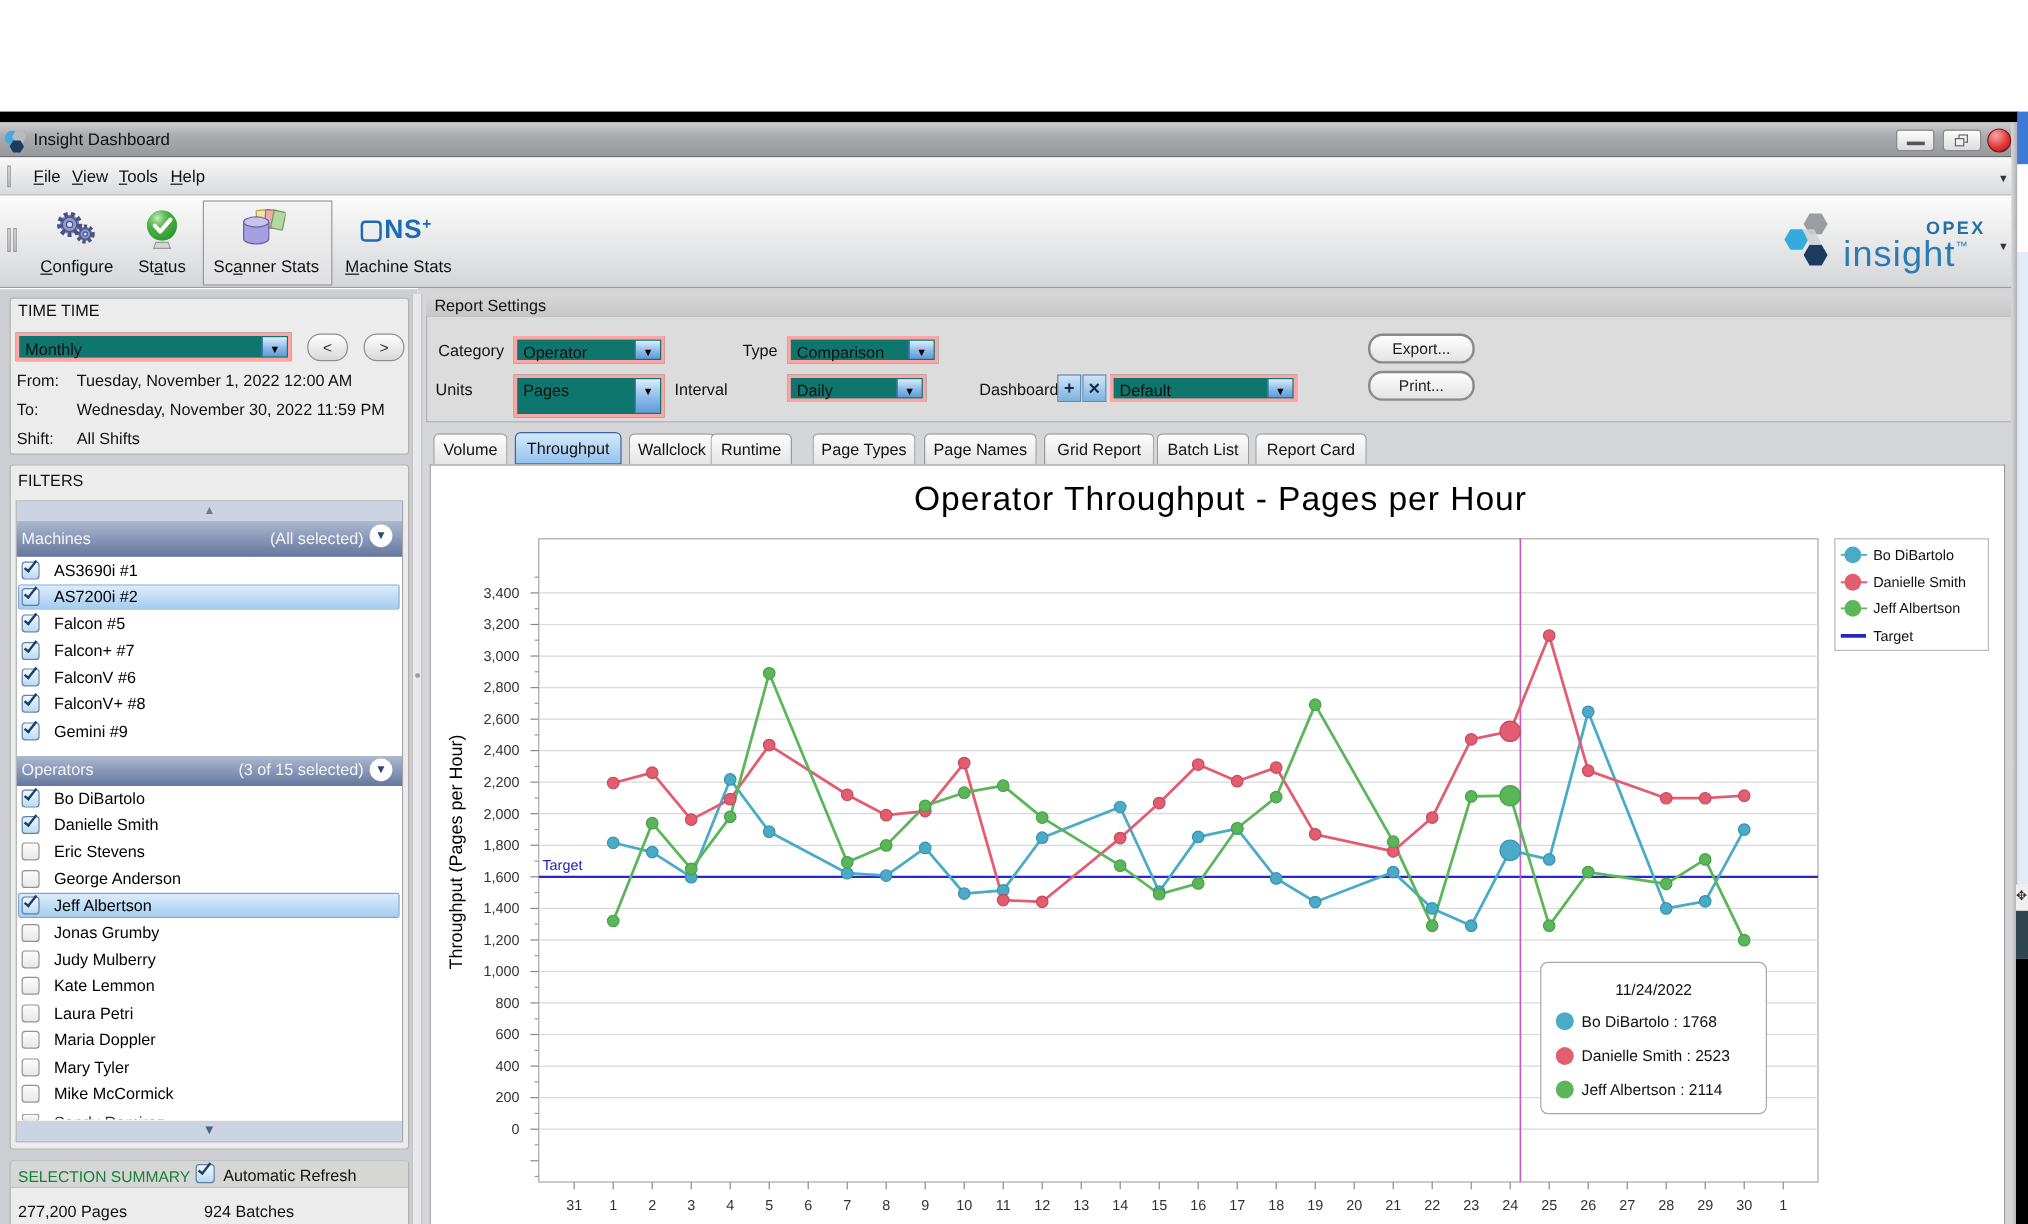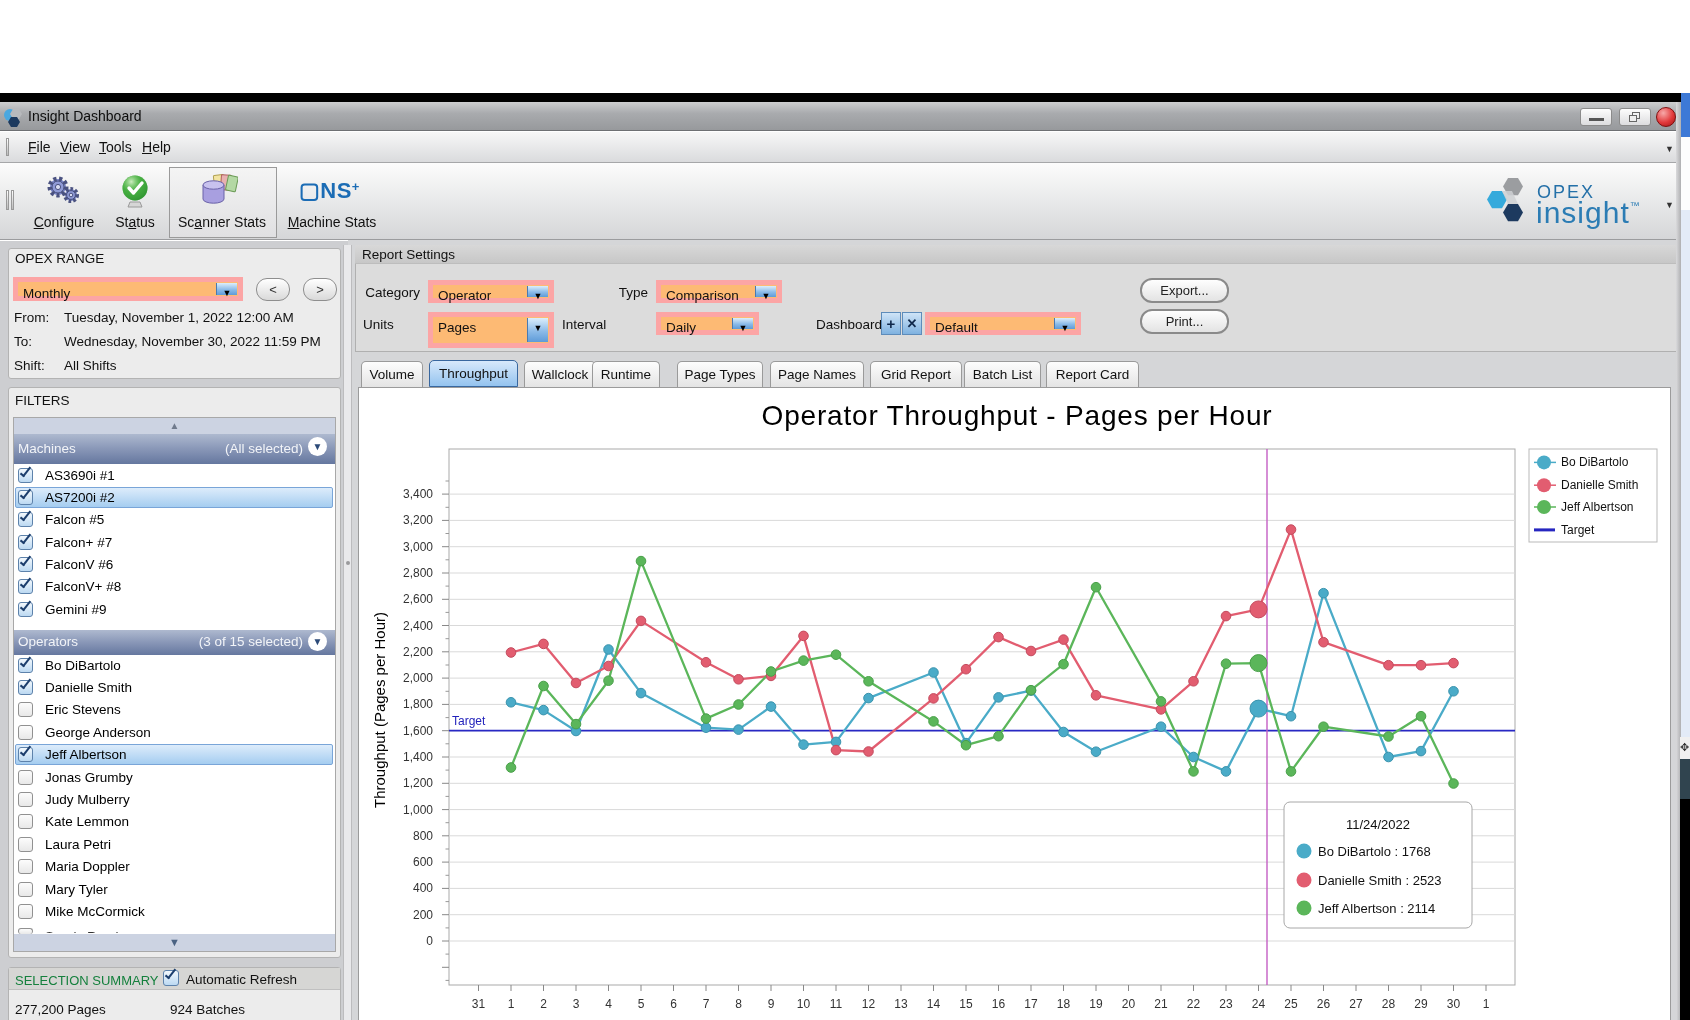--- a/index.html
+++ b/index.html
@@ -17,21 +17,21 @@
 .menuitem u { text-decoration-thickness:1px; }
 #toolbar { left:0; top:163px; width:1682px; height:77px; background:linear-gradient(#fcfcfc,#d5d6d8); border-bottom:1px solid #9b9c9e; }
 .grip { width:3px; background:linear-gradient(#fff,#bbb); border:1px solid #999; }
 .toollabel { font-size:14px; color:#111; top:214px; text-align:center; }
 #scannerbtn { left:169px; top:167px; width:108px; height:71px; border:1px solid #9a9a9a; background:linear-gradient(#f4f4f4,#e0e0e2); }
 #onslogo { left:299px; top:178px; font-size:22px; font-weight:bold; color:#1b6cb5; letter-spacing:0.5px; }
 
 #leftcol { left:0; top:241px; width:348px; height:779px; background:#cdced1; }
 .panel { background:#ececec; border:1px solid #b3b3b3; border-radius:3px; }
 .paneltitle { font-size:13.5px; color:#111; }
-.combo { background:#fdba74; border:5px solid #fca5a5; }
+.combo { background:#0f766e; border:3px solid #fca5a5; }
 .combobtn { position:absolute; right:1px; top:1px; bottom:1px; width:21px; background:linear-gradient(#dceefb,#8cbbe8 55%,#5e9bd8); border-left:1px solid #4a7ab0; text-align:center; color:#000; }
 .pillbtn { width:34px; height:23px; border:1px solid #8e8e8e; border-radius:11px; background:linear-gradient(#ffffff,#d9d9d9); text-align:center; font-size:13px; color:#333; line-height:21px; }
 .lbl { font-size:13.5px; color:#111; }
 .listhead { background:linear-gradient(#aeb9cf,#8a98b8 48%,#65779f); color:#f2f4f8; font-size:13.5px; }
 .row { font-size:13.5px; color:#000; background:#fff; }
 .selrow { background:linear-gradient(#ddecfb,#a5cdf0); border:1px solid #79a5d8; border-radius:2px; }
 .cb { width:15px; height:15px; border:1px solid #5d82ab; border-radius:3px; background:linear-gradient(#f2f8fd,#bcd9f2); }
 .cb.un { border:1px solid #919191; background:linear-gradient(#fcfcfc,#e8e8e8); }
 .chk { position:absolute; left:3.5px; top:-4px; width:5px; height:12px; border-right:2.6px solid #1c3e6d; border-bottom:2.6px solid #1c3e6d; transform:rotate(38deg); }
 
@@ -114,30 +114,30 @@
   <div class="abs toollabel" style="left:172px;width:100px">Sc<u>a</u>nner Stats</div>
   <div class="abs" id="onslogo">▢NS<span style="font-size:13px;vertical-align:7px">+</span></div>
   <div class="abs toollabel" style="left:284px;width:96px"><u>M</u>achine Stats</div>
 
   <svg class="abs" style="left:1486px;top:176px" width="46" height="56" viewBox="0 0 46 56">
     <path d="M22 2 l10 0 5 8.6 -5 8.6 -10 0 -5 -8.6 z" fill="#9b9da0"></path>
     <path d="M6 15 l10 0 5 8.6 -5 8.6 -10 0 -5 -8.6 z" fill="#35aadc"></path>
     <path d="M22 28 l10 0 5 8.6 -5 8.6 -10 0 -5 -8.6 z" fill="#1d3a5f"></path>
     <path d="M16 15 l6 13 10 0 -6 -13 z" fill="#cfd1d4" opacity="0.85"></path>
   </svg>
-  <div class="abs" style="left:1537px;top:182px;font-size:18px;font-weight:normal;color:#2470a8;letter-spacing:2px">OPEX</div>
+  <div class="abs" style="left:1605px;top:182px;font-size:15px;font-weight:bold;color:#2470a8;letter-spacing:2px">OPEX</div>
   <div class="abs" style="left:1536px;top:196px;font-size:30px;color:#2b7cb4;letter-spacing:1px">insight<span style="font-size:10px;vertical-align:14px">™</span></div>
   <div class="abs" style="left:1665px;top:200px;font-size:9px;color:#333">▼</div>
   <div class="abs" id="leftcol"></div>
   <div class="abs" style="left:348px;top:240px;width:1334px;height:780px;background:#d5d6d8"></div>
   <div class="abs" style="left:343px;top:245px;width:9px;height:775px;background:#e9e9eb;border-left:1px solid #bcbcbe;border-right:1px solid #bcbcbe"></div>
   <div class="abs" style="left:346px;top:561px;width:4px;height:4px;border-radius:50%;background:#9a9a9c"></div>
 
   <div class="abs panel" style="left:8px;top:248px;width:333px;height:131px"></div>
-  <div class="abs paneltitle" style="left:15px;top:251px">OPEX RANGE</div>
+  <div class="abs paneltitle" style="left:15px;top:251px">TIME TIME</div>
   <div class="abs combo" style="left:13px;top:277px;width:230px;height:24px">
     <div class="abs lbl" style="left:5px;top:4px">Monthly</div>
     <div class="combobtn" style="font-size:9px;line-height:21px">▼</div>
   </div>
   <div class="abs pillbtn" style="left:256px;top:278px">&lt;</div>
   <div class="abs pillbtn" style="left:303px;top:278px">&gt;</div>
   <div class="abs lbl" style="left:14px;top:310px">From:</div>
   <div class="abs lbl" style="left:64px;top:310px">Tuesday, November 1, 2022 12:00 AM</div>
   <div class="abs lbl" style="left:14px;top:334px">To:</div>
   <div class="abs lbl" style="left:64px;top:334px">Wednesday, November 30, 2022 11:59 PM</div>
@@ -246,21 +246,21 @@
   <div class="abs combo" style="left:656px;top:280px;width:126px;height:23px">
     <div class="abs lbl" style="left:5px;top:3px">Comparison</div>
     <div class="combobtn" style="font-size:9px;line-height:20px">▼</div>
   </div>
   <div class="abs rslbl" style="left:363px;top:317px;width:57px;">Units</div>
   <div class="abs combo" style="left:428px;top:312px;width:126px;height:36px">
     <div class="abs lbl" style="left:5px;top:3px">Pages</div>
     <div class="combobtn" style="font-size:9px;line-height:20px">▼</div>
   </div>
   <div class="abs rslbl" style="left:562px;top:317px;width:57px;">Interval</div>
-  <div class="abs combo" style="left:656px;top:312px;width:103px;height:23px">
+  <div class="abs combo" style="left:656px;top:312px;width:116px;height:23px">
     <div class="abs lbl" style="left:5px;top:3px">Daily</div>
     <div class="combobtn" style="font-size:9px;line-height:20px">▼</div>
   </div>
   <div class="abs rslbl" style="left:816px;top:317px">Dashboard</div>
   <div class="abs" style="left:881px;top:312px;width:20px;height:23px;background:linear-gradient(#cfe4f7,#7fb2e0);border:1px solid #5e8cba;text-align:center;font-size:15px;font-weight:bold;color:#10284a;line-height:21px">+</div>
   <div class="abs" style="left:902px;top:312px;width:20px;height:23px;background:linear-gradient(#cfe4f7,#7fb2e0);border:1px solid #5e8cba;text-align:center;font-size:13px;font-weight:bold;color:#10284a;line-height:21px">✕</div>
   <div class="abs combo" style="left:925px;top:312px;width:156px;height:23px">
     <div class="abs lbl" style="left:5px;top:3px">Default</div>
     <div class="combobtn" style="font-size:9px;line-height:20px">▼</div>
   </div>

